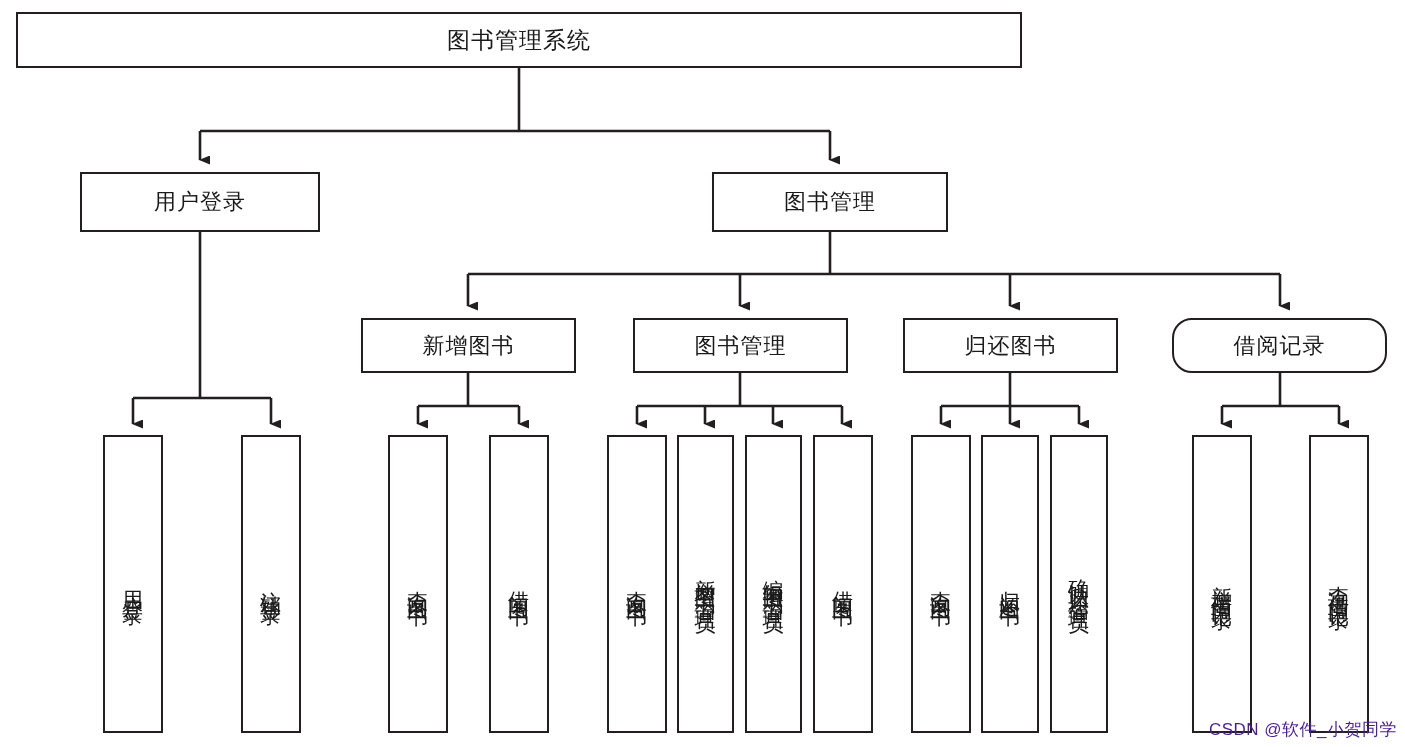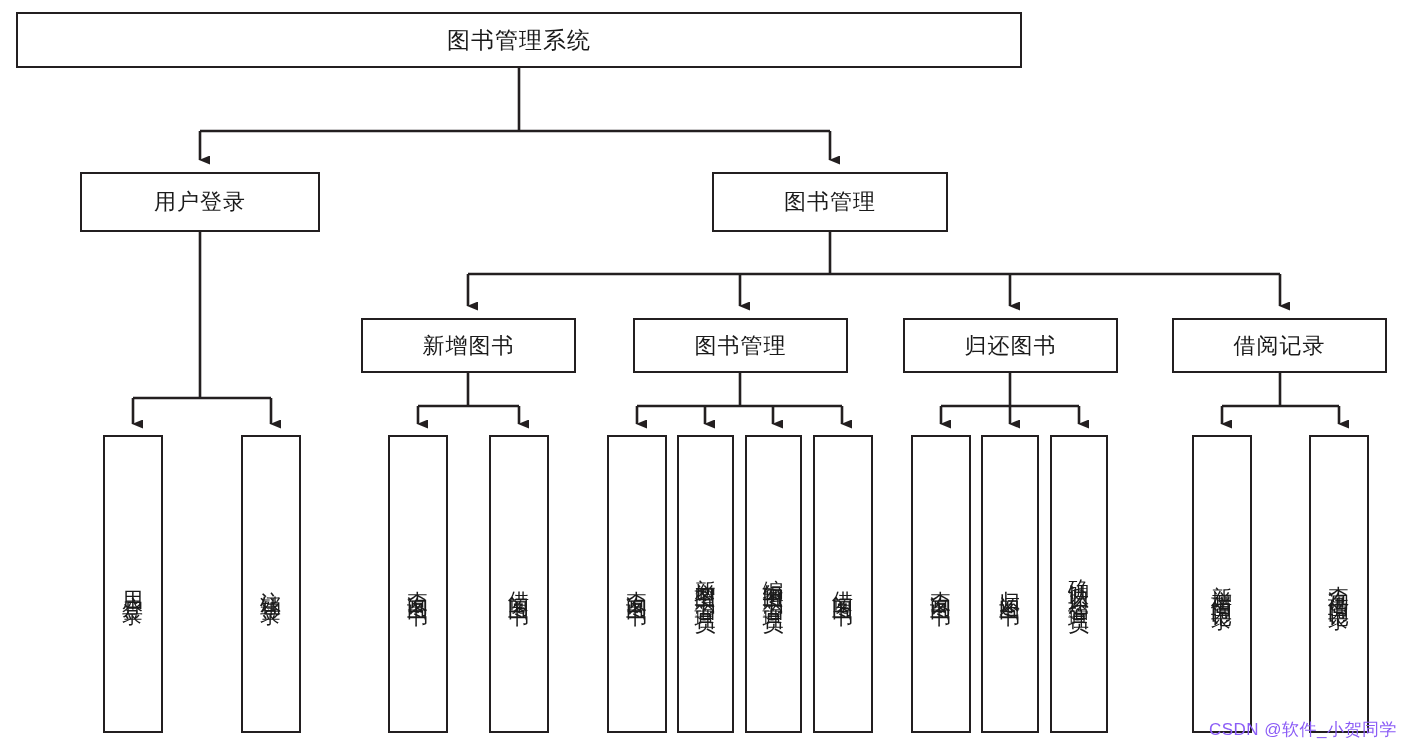--- a/index.html
+++ b/index.html
@@ -38,21 +38,21 @@
     letter-spacing:5px;
     line-height:1;
     white-space:normal;
     text-align:center;
   }
   .watermark{
     position:absolute;
     right:8px;
     bottom:6px;
     font-size:17px;
-    color:#8b5cf6;
+    color:#4c1d95;
     letter-spacing:0.5px;
     z-index:5;
     white-space:nowrap;
   }
 </style>
 </head>
 <body>
 
 <div id="canvas">
 
@@ -119,21 +119,21 @@
 
   <div class="node" style="left:361px;top:318px;width:215px;height:55px;">
     <span class="lbl">新增图书</span>
   </div>
   <div class="node" style="left:633px;top:318px;width:215px;height:55px;">
     <span class="lbl">图书管理</span>
   </div>
   <div class="node" style="left:903px;top:318px;width:215px;height:55px;">
     <span class="lbl">归还图书</span>
   </div>
-  <div class="node" style="left:1172px;top:318px;width:215px;height:55px;">
+  <div class="node" style="left:1172px;top:318px;width:215px;height:55px;border-radius:20px;">
     <span class="lbl">借阅记录</span>
   </div>
 
   <div class="node leaf" style="left:103px;top:435px;width:60px;height:298px;">
     <span class="lbl">用户登录</span>
   </div>
   <div class="node leaf" style="left:241px;top:435px;width:60px;height:298px;">
     <span class="lbl">注销登录</span>
   </div>
 

